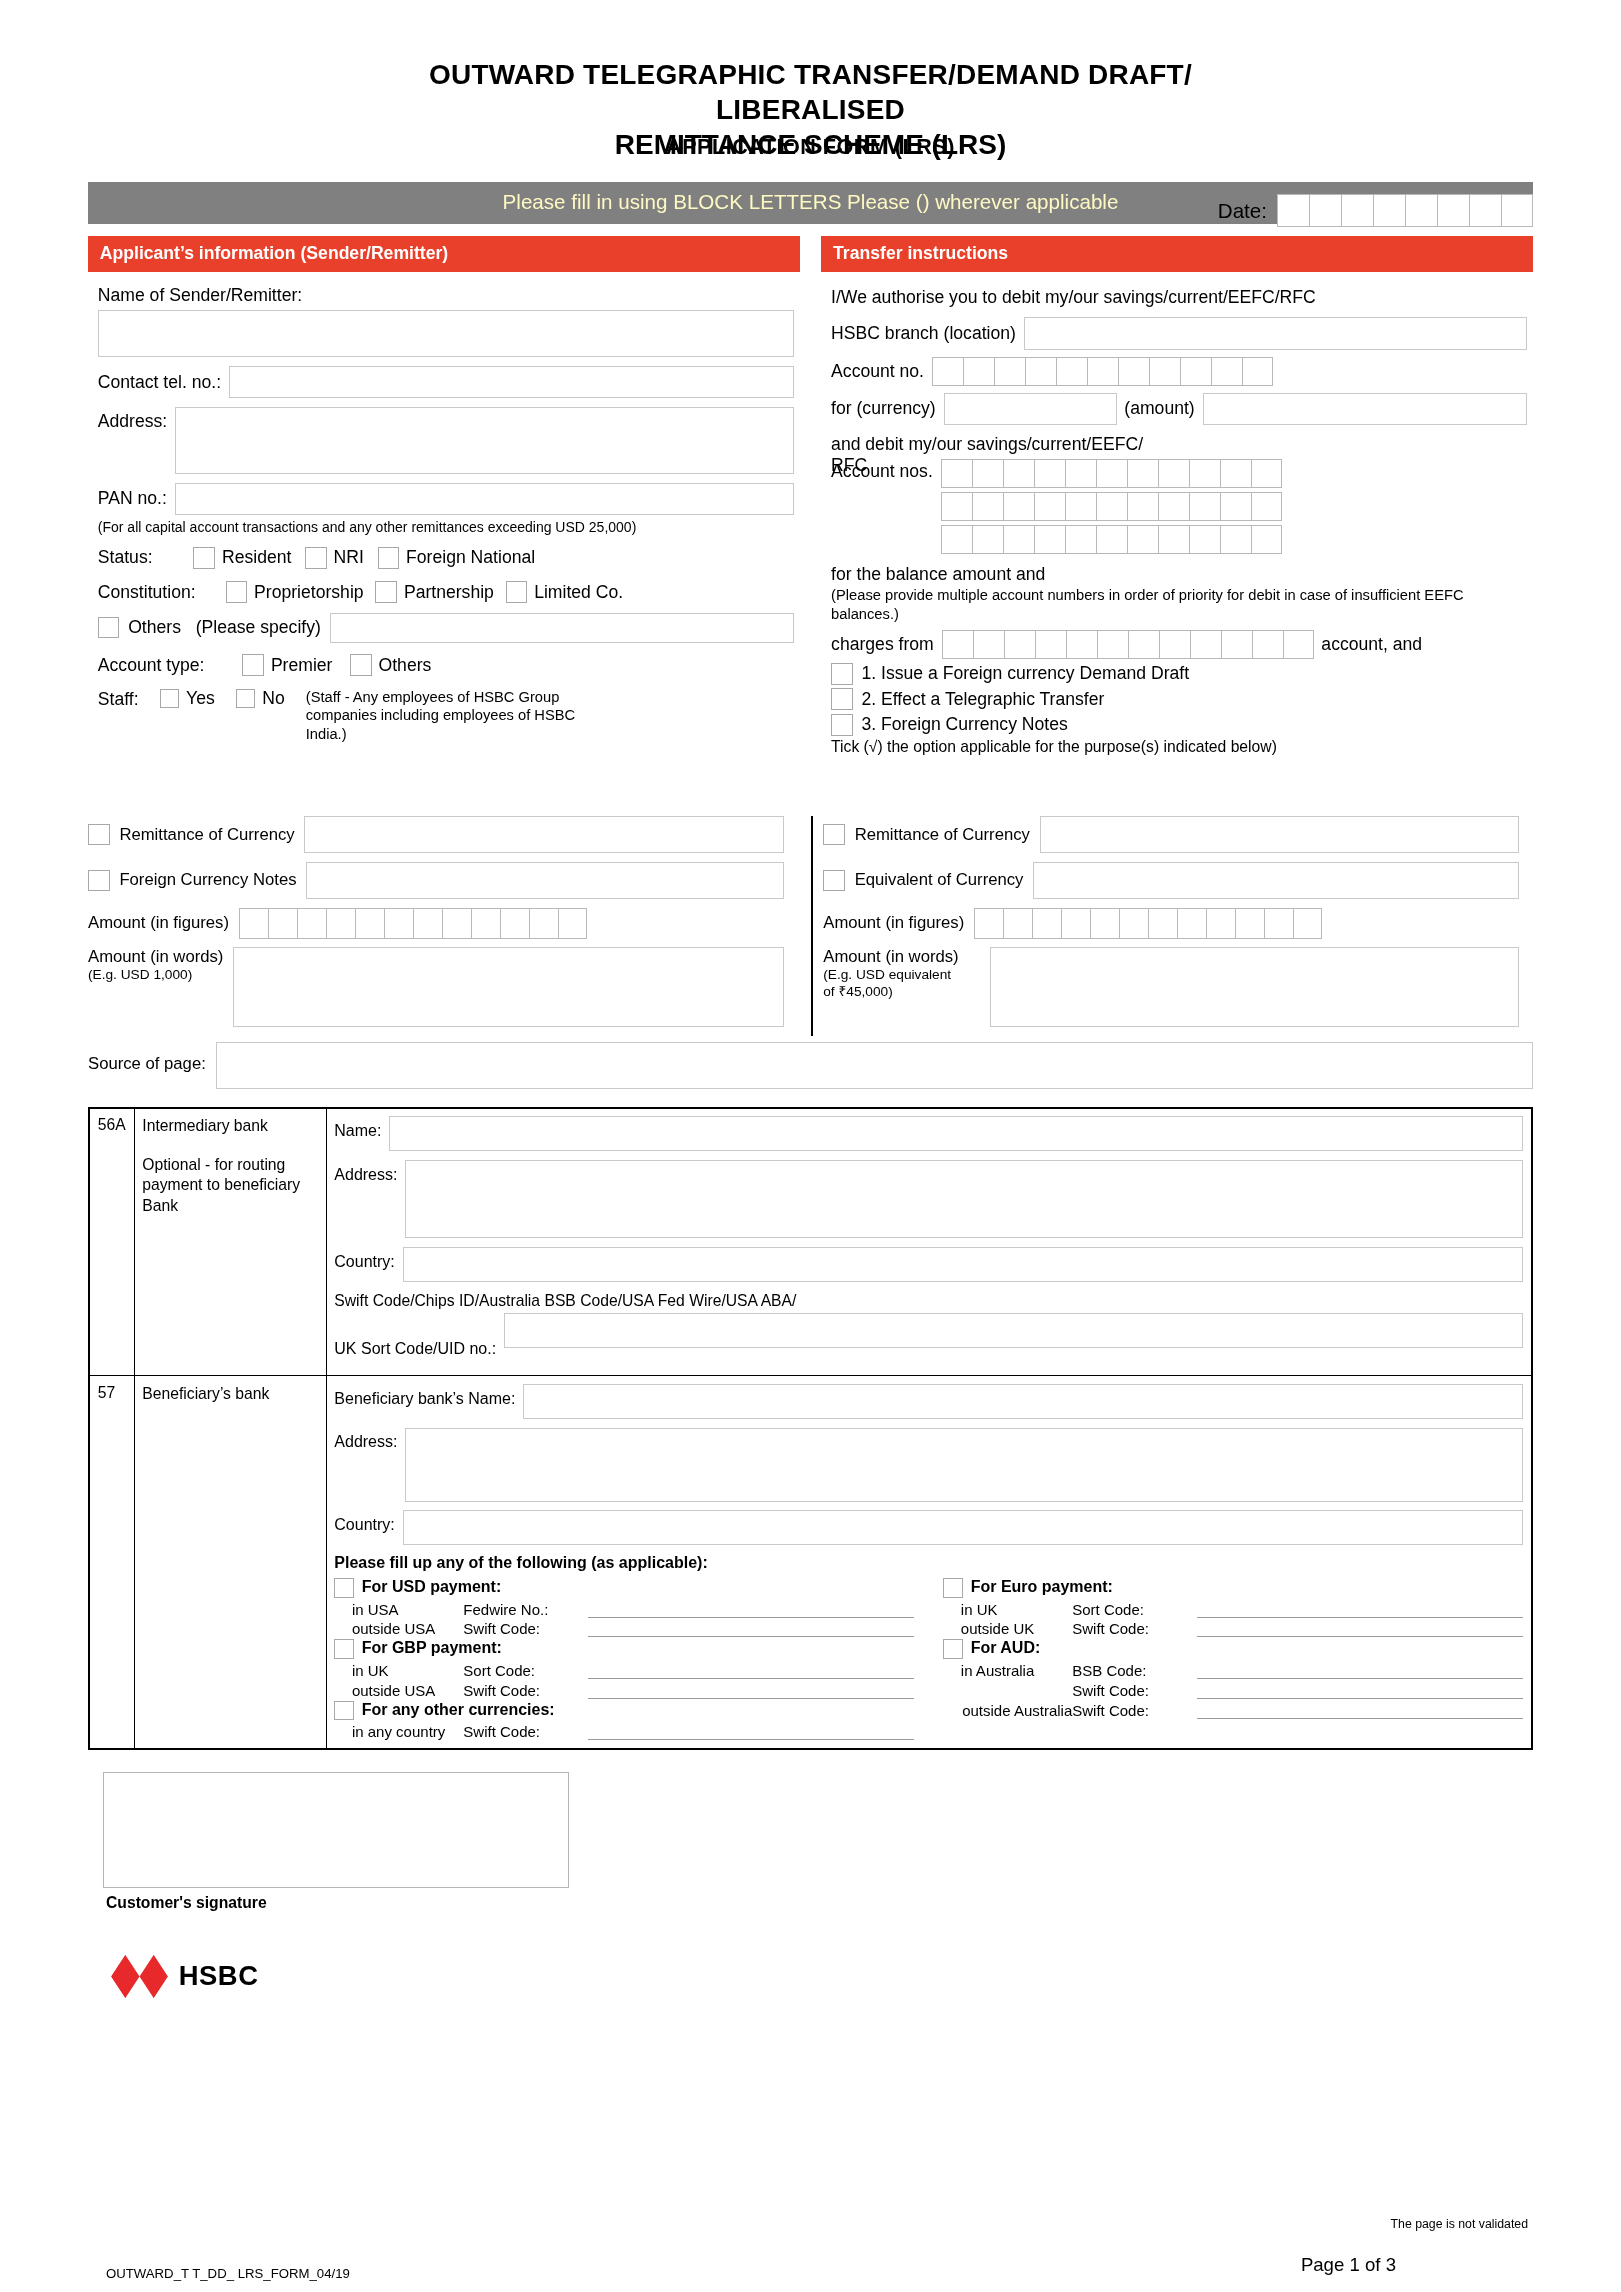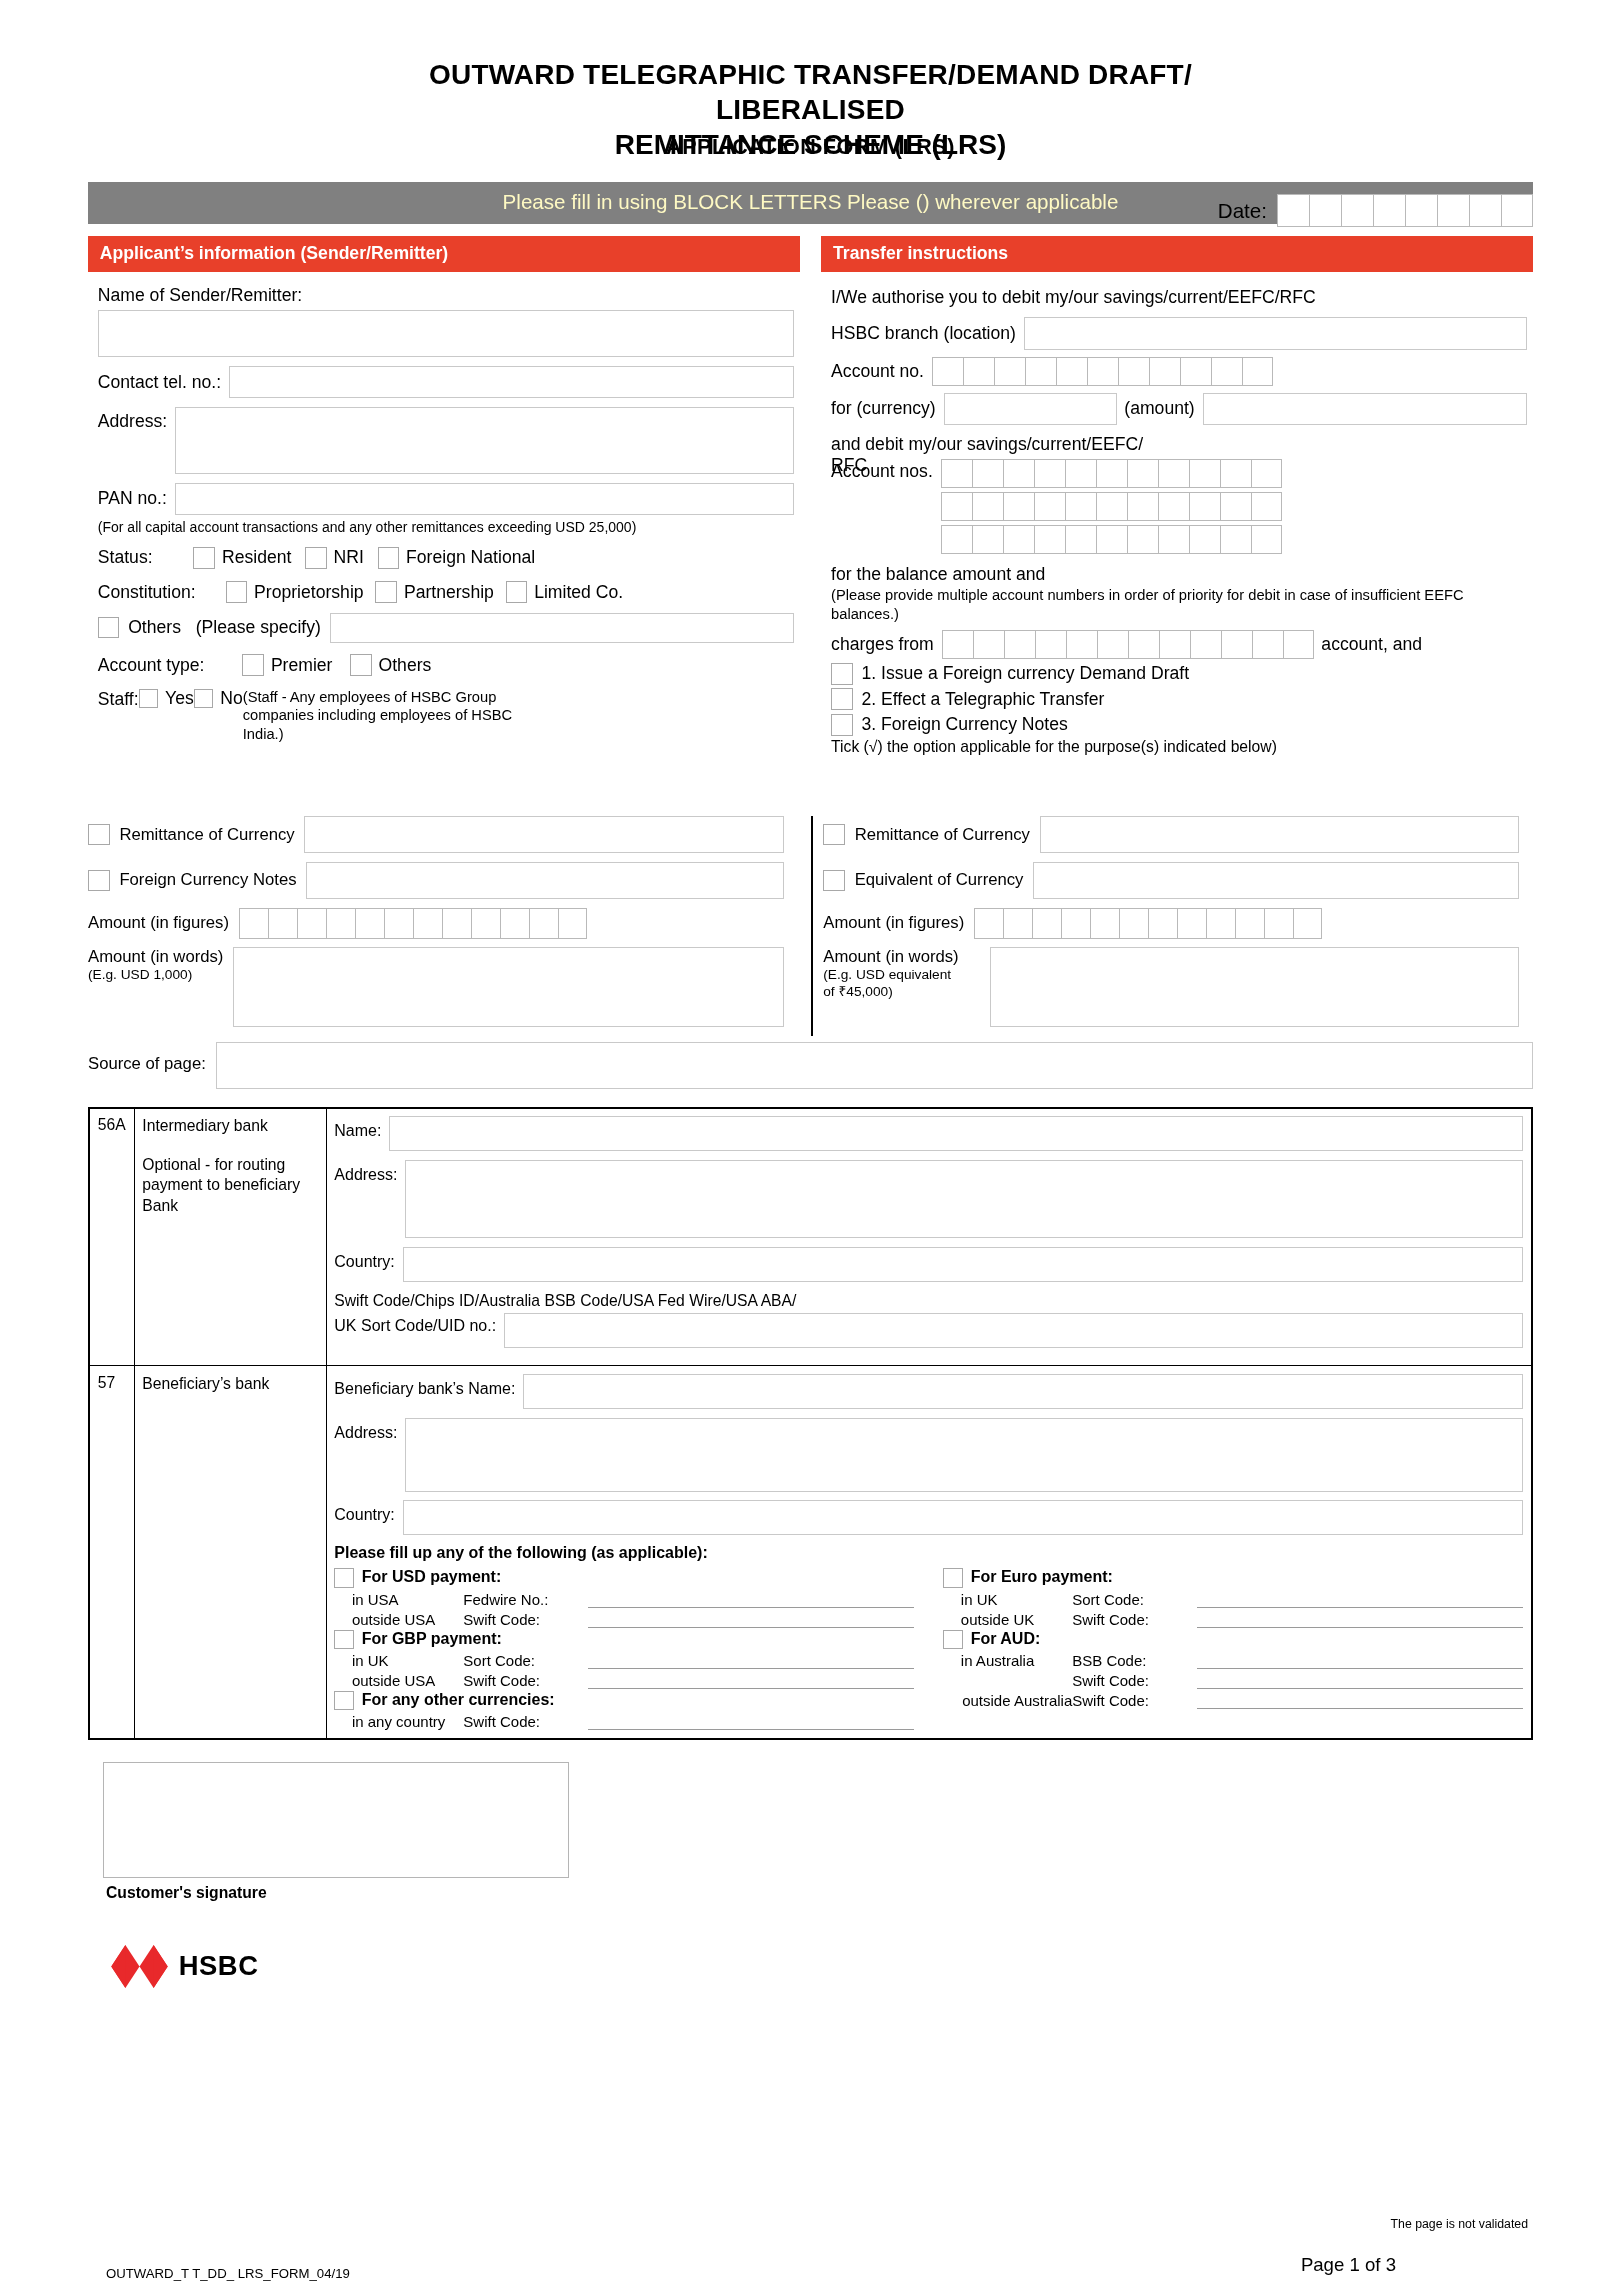--- a/index.html
+++ b/index.html
@@ -240,21 +240,21 @@
           <span class="opt">
             <span class="chk"></span>
             <span class="lbl">Premier</span>
           </span>
           <span class="opt">
             <span class="chk"></span>
             <span class="lbl">Others</span>
           </span>
         </div>
 
-        <div class="l-row" style="gap:0;margin-top:11.8px;align-items:flex-start;">
+        <div class="l-row" style="gap:21px;margin-top:11.8px;align-items:flex-start;">
           <span class="lbl" style="padding-top:1px;">Staff:</span>
           <span class="opt">
             <span class="chk chk-sm"></span>
             <span class="lbl">Yes</span>
           </span>
           <span class="opt">
             <span class="chk chk-sm"></span>
             <span class="lbl">No</span>
           </span>
           <span class="small" style="max-width:299px;text-indent:0;">(Staff - Any employees of HSBC Group companies including employees of HSBC India.)</span>
@@ -486,21 +486,21 @@
         <div class="bt-row">
           <span class="bt-lbl">Address:</span>
           <span class="fld bt-in tall"></span>
         </div>
         <div class="bt-row">
           <span class="bt-lbl">Country:</span>
           <span class="fld bt-in"></span>
         </div>
         <div class="swiftnote">Swift Code/Chips ID/Australia BSB Code/USA Fed Wire/USA ABA/</div>
         <div class="bt-row" style="margin-top:2px;">
-          <span class="bt-lbl" style="padding-top:3.9px;">UK Sort Code/UID no.:</span>
+          <span class="bt-lbl" style="padding-top:3.9px;margin-top:23px;">UK Sort Code/UID no.:</span>
           <span class="fld bt-in"></span>
         </div>
       </td>
     </tr>
 
     <tr>
       <td class="bt-code">57</td>
       <td class="bt-desc">Beneficiary’s bank</td>
       <td class="bt-main">
         <div class="bt-row">

